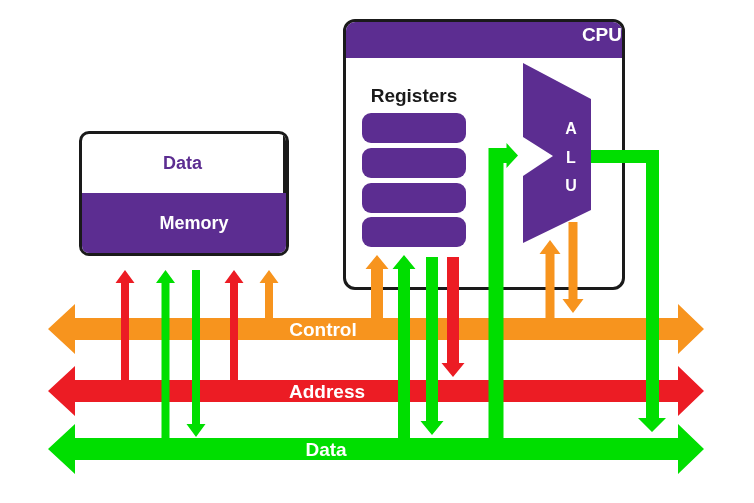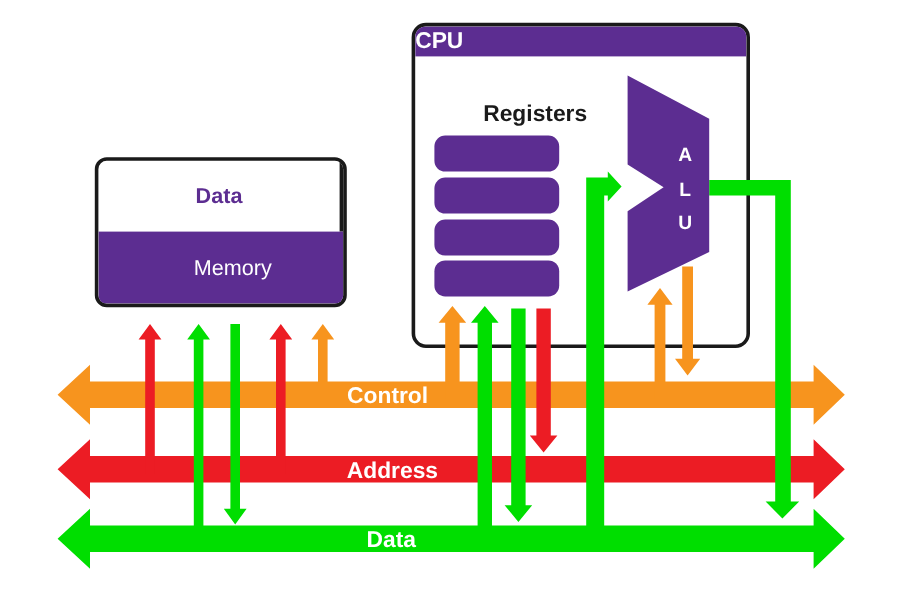--- a/index.html
+++ b/index.html
@@ -32,45 +32,44 @@
     display: flex; align-items: center; justify-content: center;
     color: var(--color-purple, #5C2D91);
     font-weight: bold; font-size: 18px;
   }
   .memory-divider { width: 3px; background: var(--color-border, #1a1a1a); }
   .memory-title {
     flex: 1;
     background: var(--color-purple, #5C2D91);
     color: #ffffff;
     display: flex; align-items: center; justify-content: center;
-    font-weight: normal; font-size: 18px; padding-left: 20px;
+    font-weight: bold; font-size: 18px; padding-left: 20px;
   }
   
   .cpu-box {
     left: 343px; top: 19px;
     width: 282px; height: 271px;
     border-radius: 12px;
     overflow: hidden;
     z-index: 1;
   }
   .cpu-header {
-    height: 25px;
+    height: 36px;
     background: var(--color-purple, #5C2D91);
     color: #ffffff;
-    text-align: left;
+    text-align: right;
     font-weight: bold; font-size: 19px; line-height: 25px;
   }
   .registers-label {
     position: absolute;
     left: 364px; top: 85px; width: 100px;
     text-align: center;
     font-weight: bold; font-size: 19px;
     color: var(--color-border, #1a1a1a);
     z-index: 2;
-    margin-left: 32px;
   }
   .register-bar {
     position: absolute;
     left: 362px; width: 104px; height: 30px;
     border-radius: 9px;
     background: var(--color-purple, #5C2D91);
     z-index: 2;
   }
   
   .svg-overlay {

